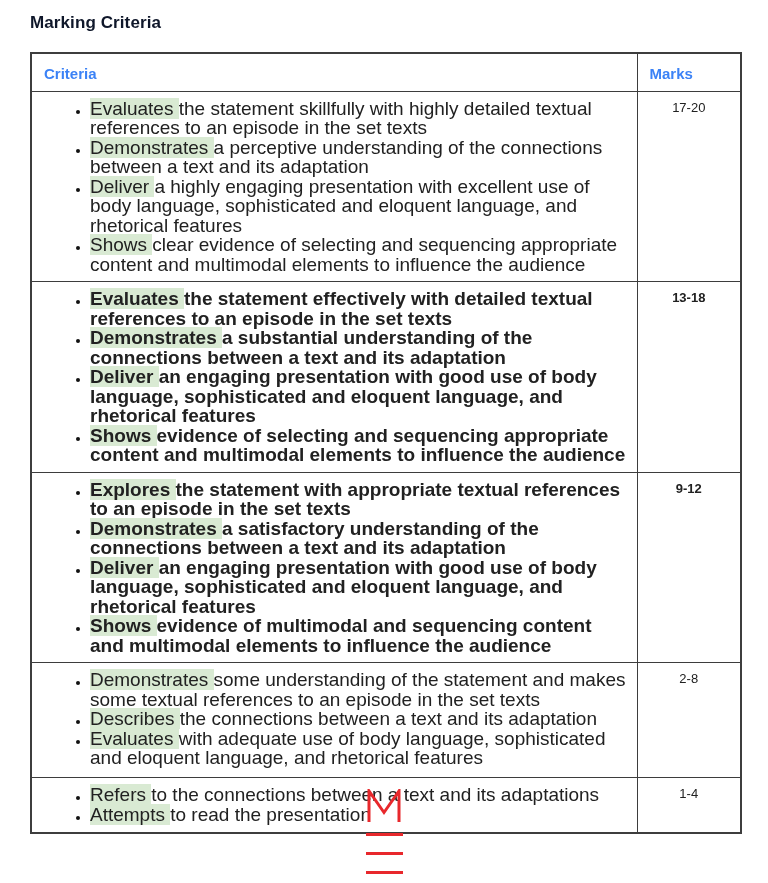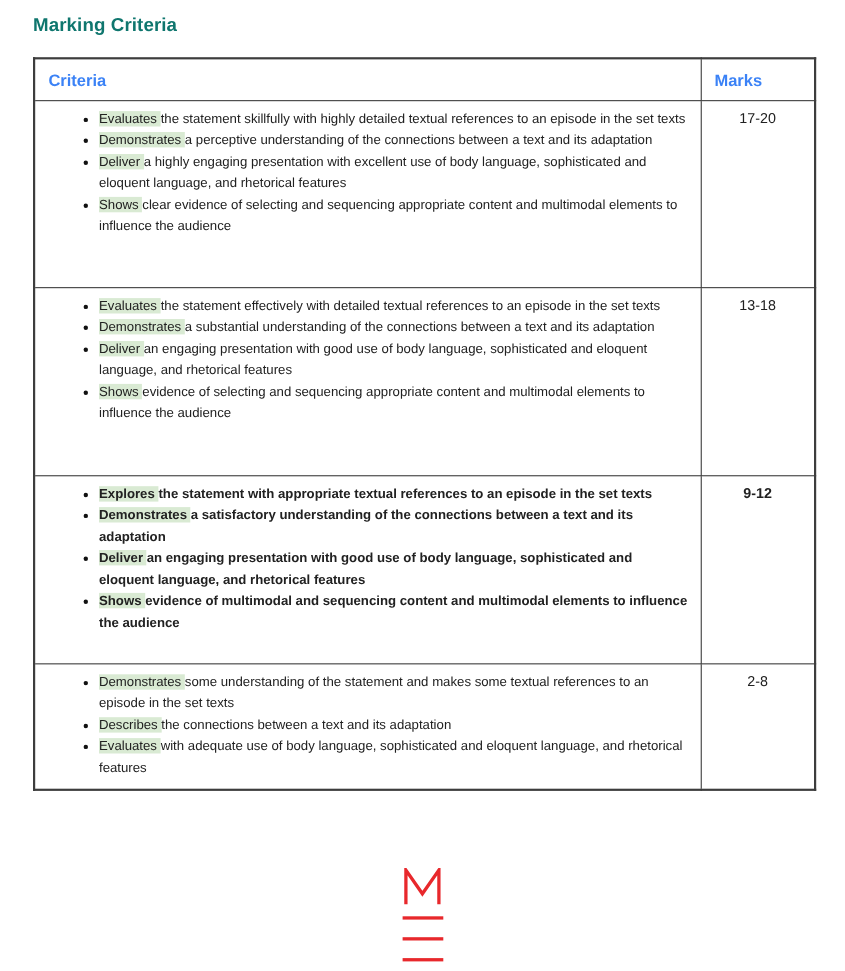--- a/index.html
+++ b/index.html
@@ -11,21 +11,21 @@
     position: relative;
     overflow: hidden;
   }
   .page { position: absolute; inset: 0; background: #ffffff; }
 
   .title {
     position: absolute;
     left: 30px; top: 13px;
     font-size: 17px;
     font-weight: bold;
-    color: #0f766e;
+    color: #0f172a;
     letter-spacing: 0.1px;
   }
 
   table.rubric {
     position: absolute;
     left: 30px; top: 52px;
     width: 710px;
     border-collapse: collapse;
     border: 2px solid var(--border, #3d3d3d);
     table-layout: fixed;
@@ -41,30 +41,30 @@
   tr.head-row th {
     text-align: left;
     font-size: 15px;
     font-weight: bold;
     color: #3b82f6;
     padding: 8px 12px 6px 12px;
     vertical-align: middle;
   }
 
   tr.r0 { height: 170px; }
-  tr.r1 { height: 171px; }
+  tr.r1 { height: 171px; font-weight: bold; }
   tr.r2 { height: 171px; font-weight: bold; }
   tr.r3 { height: 115px; }
   tr.r4 { height: 55px; }
 
   td.criteria ul {
     list-style: disc;
     margin: 7px 10px 7px 0;
     padding-left: 58px;
-    font-size: 12px;
+    font-size: 19px;
     line-height: 19.5px;
     color: var(--text, #212121);
   }
   td.criteria li::marker { color: #111111; font-size: 12px; }
 
   .hl {
     background: var(--hl, #d9ead3);
   }
 
   td.marks {
@@ -151,20 +151,29 @@
         <td class="criteria">
           <ul>
             <li><span class="hl">Demonstrates </span><span>some understanding of the statement and makes some textual references to an episode in the set texts</span></li>
             <li><span class="hl">Describes </span><span>the connections between a text and its adaptation</span></li>
             <li><span class="hl">Evaluates </span><span>with adequate use of body language, sophisticated and eloquent language, and rhetorical features</span></li>
           </ul>
         </td>
         <td class="marks">2-8</td>
       </tr>
 
+      <tr class="r4">
+        <td class="criteria">
+          <ul>
+            <li><span class="hl">Refers </span><span>to the connections between a text and its adaptations</span></li>
+            <li><span class="hl">Attempts </span><span>to read the presentation</span></li>
+          </ul>
+        </td>
+        <td class="marks">1-4</td>
+      </tr>
 
     </tbody>
   </table>
 
   <div class="logo">
     <svg viewBox="0 0 36 34" aria-hidden="true">
       <path d="M3 33 V2 L18 23.5 L33 2 V33" fill="none" stroke="#e8282c" stroke-width="3"></path>
     </svg>
     <div class="logo-line"></div>
     <div class="logo-line"></div>

